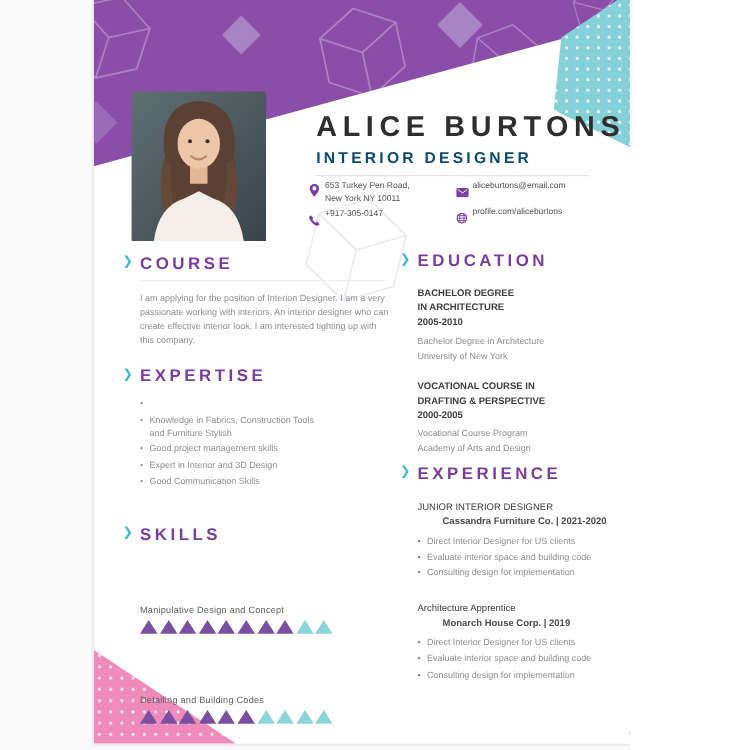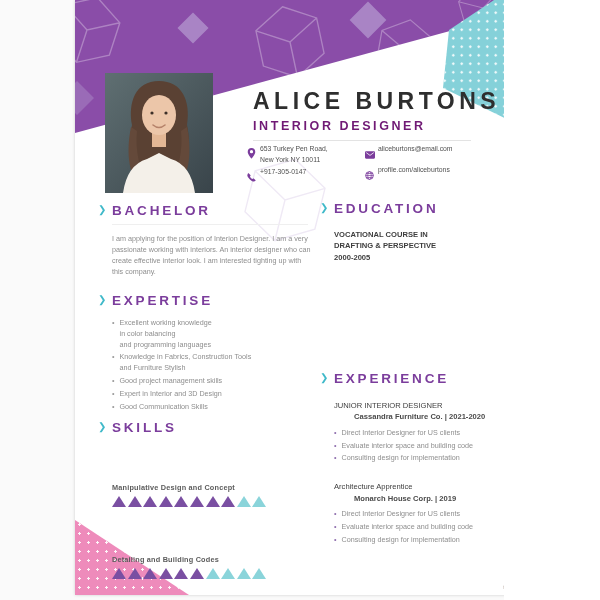--- a/index.html
+++ b/index.html
@@ -20,21 +20,21 @@
                background-image:radial-gradient(circle,rgba(255,255,255,.9) 1px,transparent 1.4px);
                background-size:9px 9px; }
   .deco-svg { position:absolute; left:0; top:0; }
 
   
   .photo { position:absolute; left:30px; top:73px; width:108px; height:120px; overflow:hidden; }
 
   
   .name-block { position:absolute; left:178px; top:88px; width:230px; }
   .name { font-size:23px; font-weight:700; letter-spacing:4.5px; color:#2e2e2e; white-space:nowrap; }
-  .subtitle { margin-top:4px; font-size:12.5px; font-weight:600; letter-spacing:2.6px; color:#701a75; }
+  .subtitle { margin-top:4px; font-size:12.5px; font-weight:600; letter-spacing:2.6px; color:#0c4a6e; }
   .name-rule { margin-top:7px; width:218px; border-top:1px solid #e3e3e3; }
   .contact { position:absolute; left:172px; top:144px; display:flex; gap:16px; }
   .contact .col1 { width:102px; }
   .c-row { display:flex; align-items:flex-start; margin-bottom:2px; }
   .c-ico { width:13px; flex:none; padding-top:1px; }
   .c-txt { font-size:6.8px; line-height:1.55; color:#4f4f4f; }
   .pre { white-space:pre-line; }
 
   
   .sec { position:absolute; }
@@ -45,21 +45,21 @@
   .sec-skills    { left:37px;  top:420px; width:200px; }
   .sec-education { left:259px; top:201px; width:200px; }
   .sec-experience{ left:259px; top:371px; width:210px; }
   .profile-rule { margin-top:6px; width:196px; border-top:1px solid #efefef; }
   .body-txt { margin-top:8px; font-size:7.2px; line-height:1.55; color:#8e8e8e; }
   ul.bullets { list-style:none; margin-top:10px; }
   ul.bullets li { display:flex; font-size:7.2px; line-height:1.5; color:#8e8e8e; margin-bottom:2px; }
   ul.bullets .dot { margin-right:5px; color:#9b9b9b; }
   
   .skill-row { margin-top:11px; }
-  .skill-label { font-size:7.3px; font-weight:700; color:#5c5c5c; letter-spacing:.2px;margin-top:48px; }
+  .skill-label { font-size:7.3px; font-weight:400; color:#5c5c5c; letter-spacing:.2px;margin-top:48px; }
   .tris { margin-top:4px; display:flex; }
   .tri { width:0; height:0; border-left:7.5px solid transparent; border-right:7.5px solid transparent;
          border-bottom:11px solid #7a4fa2; margin-right:1.6px; }
   .tri-rest { border-bottom-color:#8ad4da; }
   
   .edu-title { font-size:7.6px; font-weight:700; color:#3d3d3d; line-height:1.5; margin-top:13px; }
   .edu-detail { font-size:7.2px; color:#8e8e8e; line-height:1.6; margin-top:4px; }
   .job { margin-top:14px; }
   .job-title { font-size:7.6px; font-weight:400; color:#3d3d3d; line-height:1.5; }
   .job-company { font-size:7.6px; font-weight:700; color:#4a4a4a; line-height:1.5;margin-left:20px; }
@@ -173,33 +173,30 @@
                 <ellipse cx="5" cy="5" rx="2" ry="4.3" fill="none" stroke="#7b3d9c" stroke-width=".8"></ellipse>
                 <path d="M.7 5h8.6M1.3 2.8h7.4M1.3 7.2h7.4" stroke="#7b3d9c" stroke-width=".8"></path>
               </svg>
           </span>
           <span class="c-txt">profile.com/aliceburtons</span>
         </div>
       </div>
     </div>
 
     <div class="sec sec-profile">
-      <h2><span class="chev">❯</span><span>BACHELOR</span></h2>
+      <h2><span class="chev">❯</span><span>COURSE</span></h2>
       <div class="profile-rule"></div>
       <p class="body-txt">I am applying for the position of Interion Designer. I am a very passionate working with interiors. An interior designer who can create effective interior look. I am interested tighting up with this company.</p>
     </div>
 
     <div class="sec sec-expertise">
       <h2><span class="chev">❯</span><span>EXPERTISE</span></h2>
       <ul class="bullets">
         <li>
             <span class="dot">•</span>
-            <span class="pre">Excellent working knowledge
-in color balancing
-and programming languages</span>
           </li>
         <li>
             <span class="dot">•</span>
             <span class="pre">Knowledge in Fabrics, Construction  Tools
 and Furniture Stylish</span>
           </li>
         <li>
             <span class="dot">•</span>
             <span class="pre">Good project management skills</span>
           </li>
@@ -258,24 +255,33 @@
             <span class="tri"></span>
             <span class="tri tri-rest"></span>
             <span class="tri tri-rest"></span>
             <span class="tri tri-rest"></span>
           </div>
       </div>
     </div>
 
     <div class="sec sec-education">
       <h2><span class="chev">❯</span><span>EDUCATION</span></h2>
+      <div>
+        <div class="edu-title pre">BACHELOR DEGREE
+IN ARCHITECTURE
+2005-2010</div>
+        <div class="edu-detail pre">Bachelor Degree in Architecture
+University of New York</div>
+      </div>
       <div style="margin-top:10px;">
         <div class="edu-title pre">VOCATIONAL COURSE IN
 DRAFTING &amp; PERSPECTIVE
 2000-2005</div>
+        <div class="edu-detail pre">Vocational Course Program
+Academy of Arts and Design</div>
       </div>
     </div>
 
     <div class="sec sec-experience">
       <h2><span class="chev">❯</span><span>EXPERIENCE</span></h2>
       <div class="job">
         <div class="job-title">JUNIOR INTERIOR DESIGNER</div>
         <div class="job-company">Cassandra Furniture Co. |  2021-2020</div>
         <ul class="bullets">
           <li>

